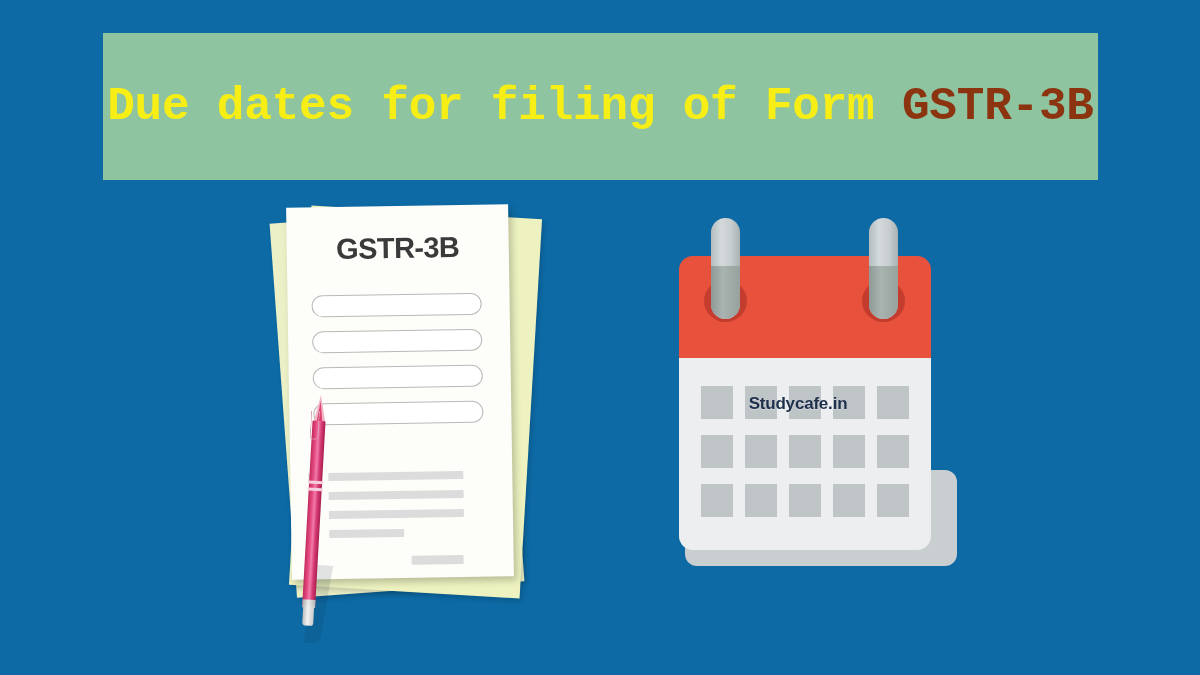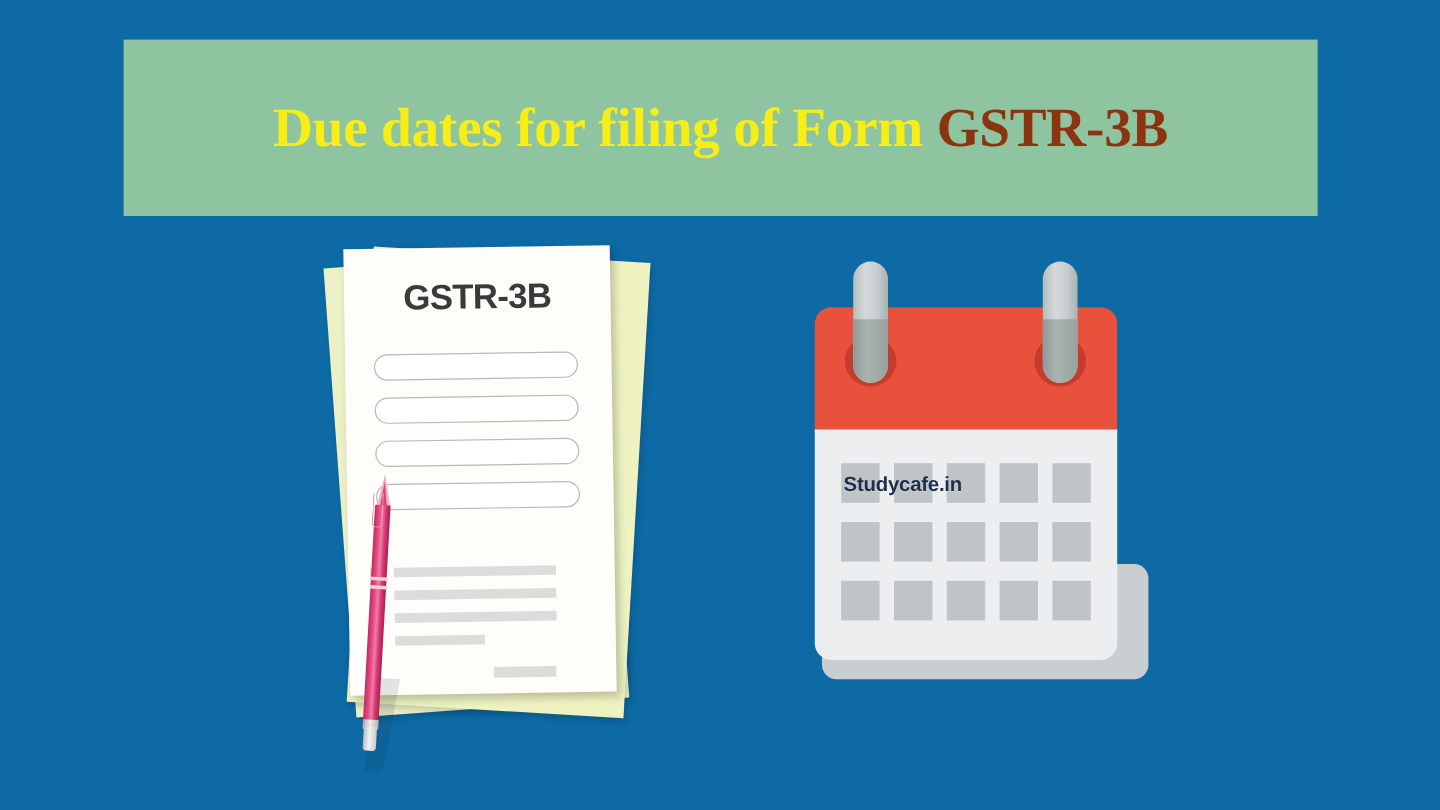--- a/index.html
+++ b/index.html
@@ -27,21 +27,21 @@
     width: 995px;
     height: 147px;
     background: #8ec4a0;
     display: flex;
     flex-direction: column;
     align-items: center;
     justify-content: center;
     box-sizing: border-box;
   }
   .headline {
-    font-family: Liberation Serif, serif;
+    font-family: Liberation Mono, monospace;
     font-weight: bold;
     font-size: 46px;
     line-height: 58px;
     letter-spacing: -0.2px;
     white-space: nowrap;
     text-align: center;
     color: #f7ee16;
   }
   .headline .accent {
     color: #8c3310;
@@ -307,23 +307,24 @@
     column-gap: 12px;
     row-gap: 16px;
   }
   .cal-cell {
     width: 32px;
     height: 33px;
     background: #bfc4c7;
   }
   .cal-watermark {
     position: absolute;
-    left: 24px;
+    left: 14px;
     top: 176px;
     width: 210px;
+    text-align: center;
     font-family: "Liberation Sans", sans-serif;
     font-weight: bold;
     font-size: 17px;
     letter-spacing: -0.2px;
     color: #1d2f4a;
     z-index: 7;
     text-shadow: 0 1px 0 rgba(255,255,255,0.35);
   }
 </style>
 </head>

